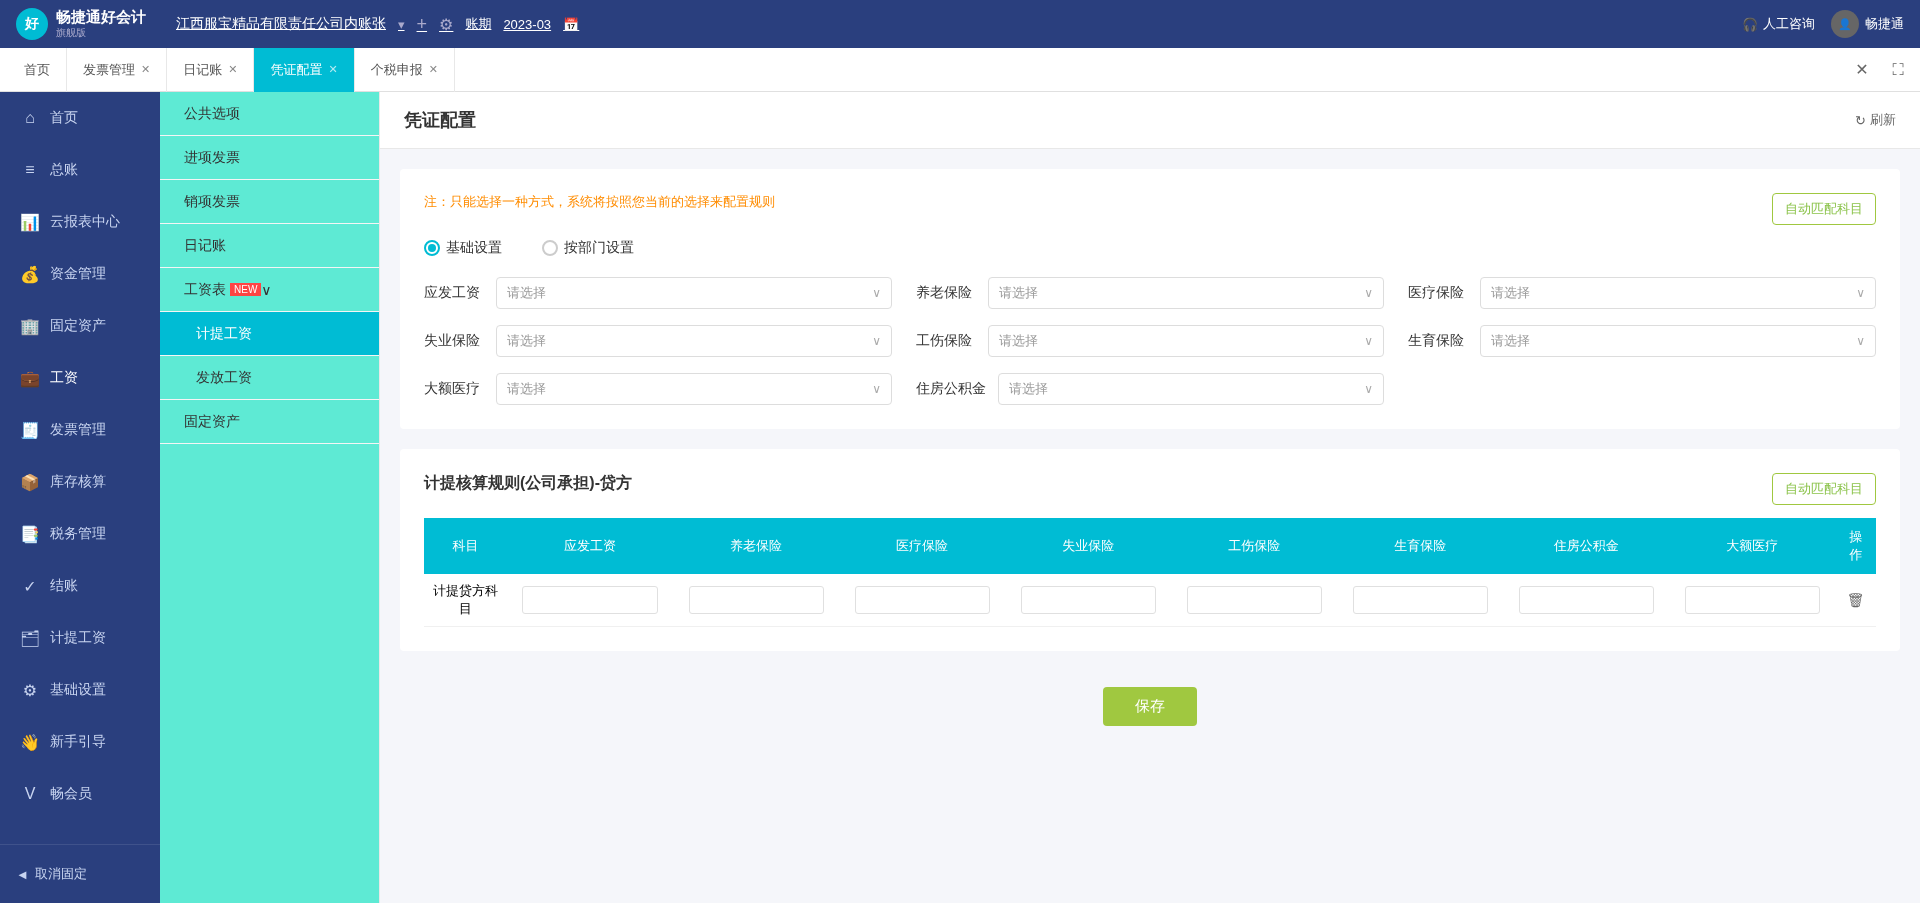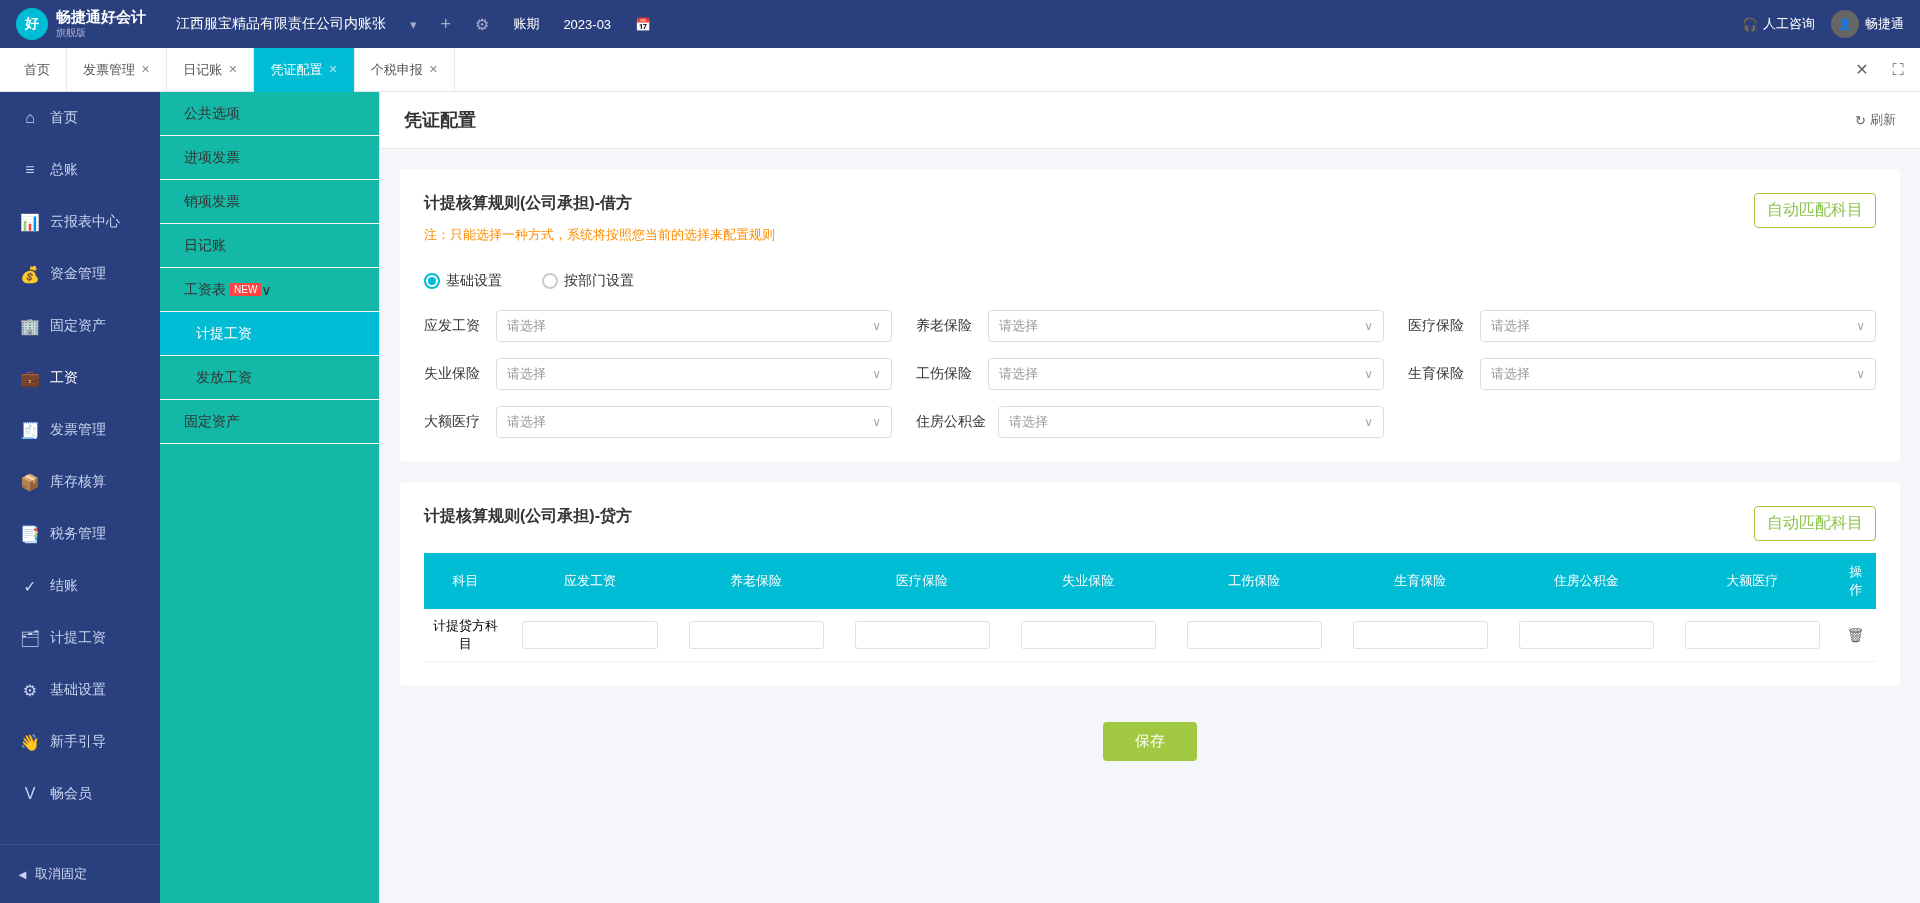--- a/index.html
+++ b/index.html
@@ -26,23 +26,24 @@
       border-radius: 50%;
       display: flex; align-items: center; justify-content: center;
       color: white; font-size: 14px; font-weight: bold;
     }
     .logo-text { color: white; font-size: 15px; font-weight: bold; line-height: 1.2; }
     .logo-sub { color: #aac; font-size: 10px; }
     .top-bar-center {
       flex: 1;
       display: flex;
       align-items: center;
-      gap: 24px;
+      gap: 12px;
       color: white;
       font-size: 13px;
+      text-decoration: underline;
     }
     .company-name { color: white; font-size: 14px; }
     .company-dropdown { color: #aac; cursor: pointer; }
     .top-bar-right { display: flex; align-items: center; gap: 16px; color: white; font-size: 13px; }
     .support-btn { display: flex; align-items: center; gap: 4px; cursor: pointer; }
     .user-info { display: flex; align-items: center; gap: 6px; cursor: pointer; }
     .user-avatar { width: 28px; height: 28px; border-radius: 50%; background: #666; display: flex; align-items: center; justify-content: center; color: white; font-size: 11px; }
 
     
     .tab-bar {
@@ -132,21 +133,21 @@
     
     .content-area {
       flex: 1;
       display: flex;
       overflow: hidden;
     }
 
     
     .left-nav {
       width: 220px;
-      background: #14b8a6;
+      background: #5eead4;
       border-right: 1px solid #e8e8e8;
       flex-shrink: 0;
       overflow-y: auto;
     }
     .left-nav-item {
       height: 44px;
       display: flex;
       align-items: center;
       padding: 0 24px;
       cursor: pointer;
@@ -289,21 +290,21 @@
     .select-arrow { color: #aaa; font-size: 12px; }
 
     
     .auto-match-btn {
       border: 1px solid #a0c840;
       color: #8bc34a;
       background: white;
       padding: 6px 12px;
       border-radius: 4px;
       cursor: pointer;
-      font-size: 16px;
+      font-size: 13px;
       float: right;
     }
     .section-header {
       display: flex;
       align-items: flex-start;
       justify-content: space-between;
       margin-bottom: 12px;
     }
 
     
@@ -527,21 +528,20 @@
           <span>↻</span>
           <span>刷新</span>
         </div>
       </div>
 
       <div class="page-body">
 
         <div class="section">
           <div class="section-header">
             <div>
-              <div class="section-title">计提核算规则(公司承担)-借方</div>
               <div class="section-note">注：只能选择一种方式，系统将按照您当前的选择来配置规则</div>
             </div>
             <button class="auto-match-btn">自动匹配科目</button>
           </div>
 
           <div class="radio-group">
             <label class="radio-label">
               <div class="radio-circle checked"></div>
               <span>基础设置</span>
             </label>

